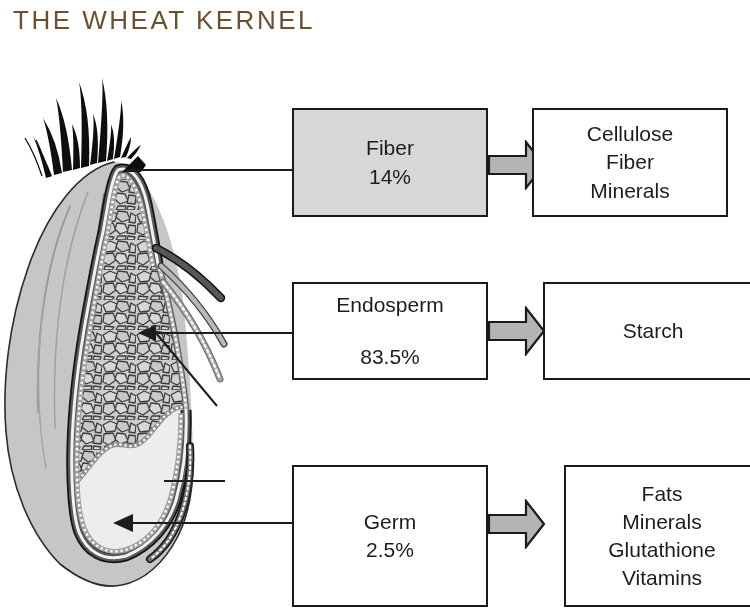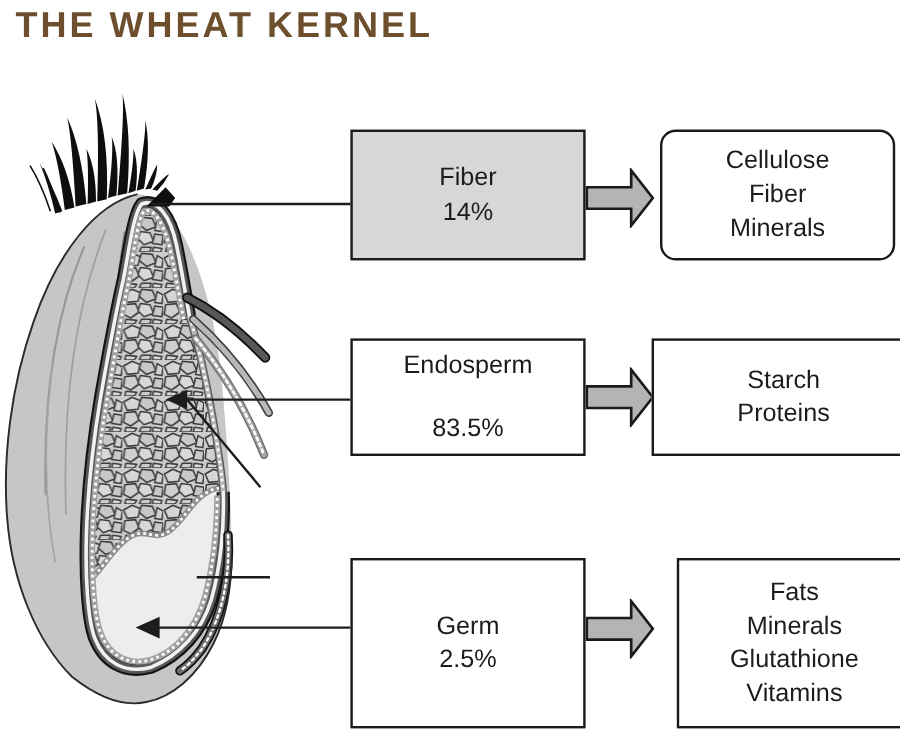--- a/index.html
+++ b/index.html
@@ -1,18 +1,18 @@
 <!DOCTYPE html>
 <html><head>
 <meta charset="utf-8">
 <style>
   html,body{margin:0;padding:0;background:#ffffff;}
   .stage{position:relative;width:750px;height:615px;background:#ffffff;overflow:hidden;
          font-family:"Liberation Sans", sans-serif;}
-  .title{position:absolute;left:13px;top:5px;font-size:30px;font-weight:bold;
+  .title{position:absolute;left:13px;top:5px;font-size:26px;font-weight:normal;
          letter-spacing:2.5px;color:#6e4f2d;white-space:nowrap;}
   .kernel-svg{position:absolute;left:0;top:0;width:750px;height:615px;}
   .box{position:absolute;border:2.5px solid #1a1a1a;box-sizing:border-box;
        display:flex;flex-direction:column;align-items:center;justify-content:center;
        text-align:center;font-size:21px;color:#1c1c1c;line-height:1.34;background:#ffffff;}
   .box.gray{background:#d7d7d7;}
   .flow-arrow{position:absolute;width:58px;height:50px;}
 </style>
 </head>
 <body>
@@ -137,36 +137,35 @@
 
   <div class="title">THE WHEAT KERNEL</div>
 
   <div class="box gray" style="left:292px;top:108px;width:196px;height:109px;">
     <div>Fiber</div>
     <div>14%</div>
   </div>
   <svg class="flow-arrow" style="left:488px;top:140px;" viewBox="0 0 58 50">
     <polygon points="1,16 38,16 38,2 56,25 38,48 38,34 1,34" fill="#b4b4b4" stroke="#1a1a1a" stroke-width="2.2"></polygon>
   </svg>
-  <div class="box" style="left:550px;top:108px;width:196px;height:109px;border-radius:13px;">
+  <div class="box" style="left:532px;top:108px;width:196px;height:109px;">
     <div>Cellulose</div>
     <div>Fiber</div>
     <div>Minerals</div>
   </div>
 
   <div class="box" style="left:292px;top:282px;width:196px;height:98px;gap:24px;">
     <div>Endosperm</div>
     <div>83.5%</div>
   </div>
   <svg class="flow-arrow" style="left:488px;top:306px;" viewBox="0 0 58 50">
     <polygon points="1,16 38,16 38,2 56,25 38,48 38,34 1,34" fill="#b4b4b4" stroke="#1a1a1a" stroke-width="2.2"></polygon>
   </svg>
   <div class="box" style="left:543px;top:282px;width:220px;height:98px;">
     <div>Starch</div>
-    <div>Proteins</div>
   </div>
 
   <div class="box" style="left:292px;top:465px;width:196px;height:142px;text-align:center;">
     <div>Germ</div>
     <div>2.5%</div>
   </div>
   <svg class="flow-arrow" style="left:488px;top:499px;" viewBox="0 0 58 50">
     <polygon points="1,16 38,16 38,2 56,25 38,48 38,34 1,34" fill="#b4b4b4" stroke="#1a1a1a" stroke-width="2.2"></polygon>
   </svg>
   <div class="box" style="left:543px;top:465px;width:196px;height:142px;margin-left:21px;">

